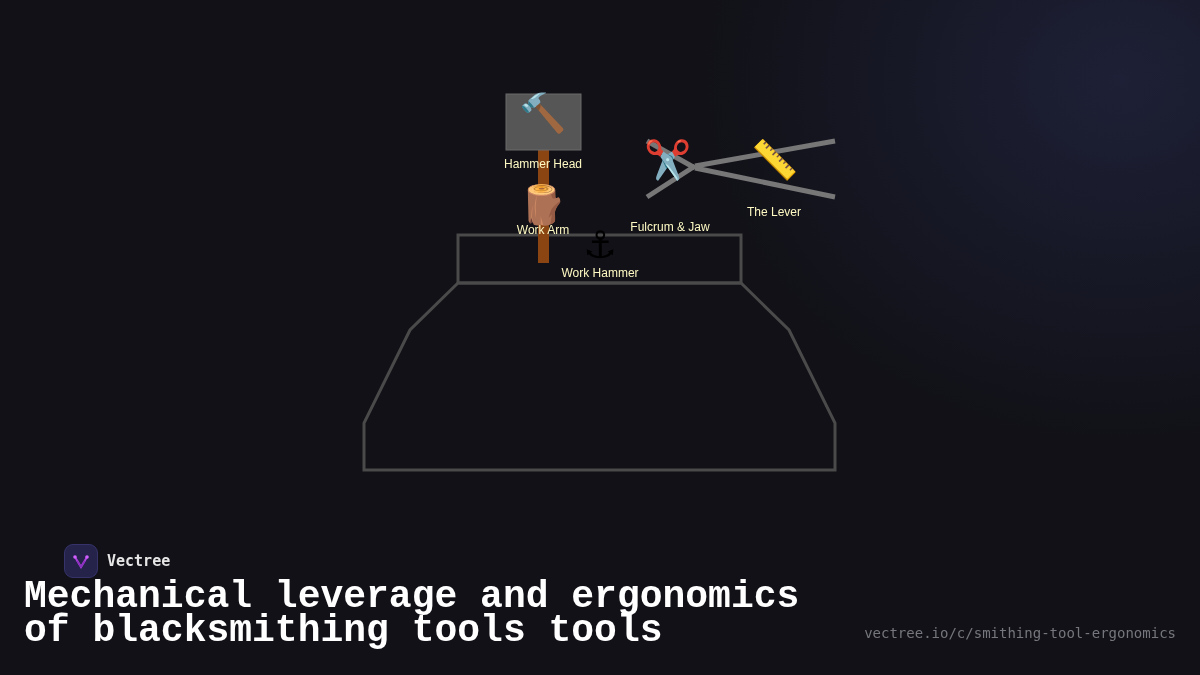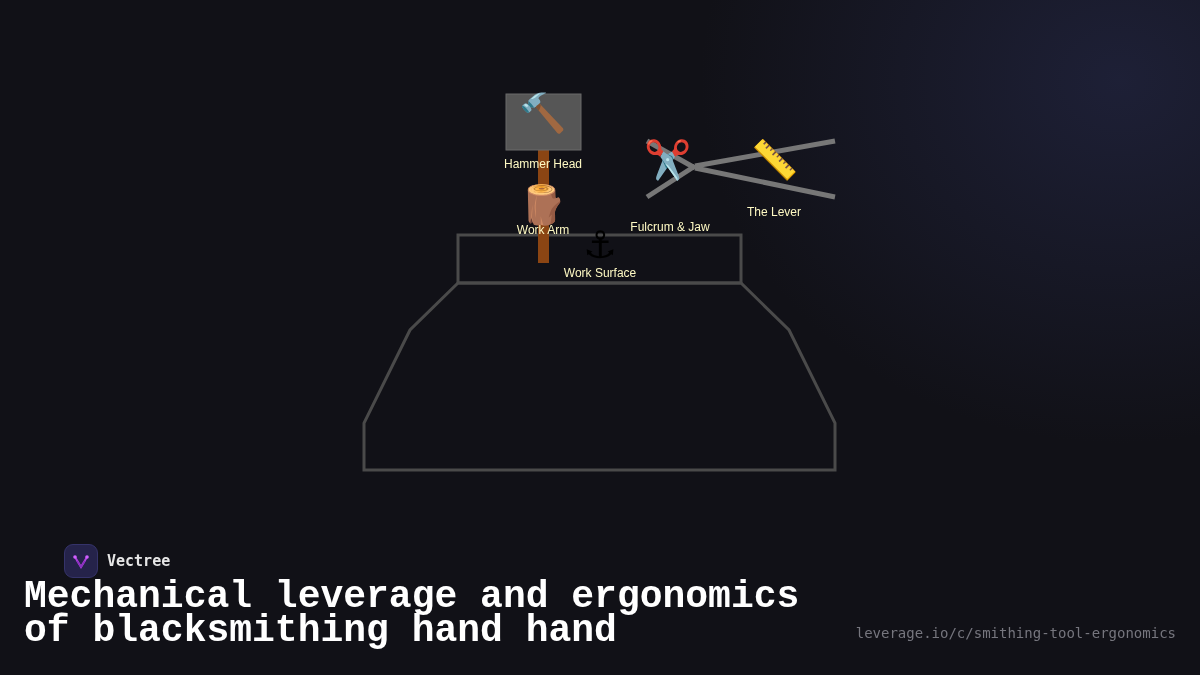--- a/index.html
+++ b/index.html
@@ -57,29 +57,29 @@
 <div class="emoji" style="left:543px; top:113px;">🔨</div>
 <div class="emoji" style="left:543px; top:205px;">🪵</div>
 <div class="emoji" style="left:668px; top:160px;">✂️</div>
 <div class="emoji" style="left:775px; top:160px;">📏</div>
 <div class="emoji" style="left:600px; top:245px;">⚓</div>
 
 <div class="lbl" style="left:543px; top:157px;">Hammer Head</div>
 <div class="lbl" style="left:543px; top:223px;">Work Arm</div>
 <div class="lbl" style="left:670px; top:220px;">Fulcrum &amp; Jaw</div>
 <div class="lbl" style="left:774px; top:205px;">The Lever</div>
-<div class="lbl" style="left:600px; top:266px;">Work Surface</div>
+<div class="lbl" style="left:600px; top:266px;">Work Hammer</div>
 
 <div class="brand">
   <div class="logo">
     <svg width="20" height="20" viewBox="0 0 20 20">
       <path d="M4 6 L10 16 L16 6" stroke="#b040e0" stroke-width="2" fill="none" stroke-linecap="round"></path>
       <path d="M6 10 L10 16 L14 10" stroke="#8a30c0" stroke-width="1.5" fill="none"></path>
       <circle cx="4" cy="6" r="1.8" fill="#d060ff"></circle>
       <circle cx="16" cy="6" r="1.8" fill="#d060ff"></circle>
     </svg>
   </div>
   <span class="brand-name">Vectree</span>
 </div>
 
-<h1 class="title">Mechanical leverage and ergonomics of blacksmithing hand hand</h1>
+<h1 class="title">Mechanical leverage and ergonomics of blacksmithing tools tools</h1>
 
-<div class="url">leverage.io/c/smithing-tool-ergonomics</div>
+<div class="url">vectree.io/c/smithing-tool-ergonomics</div>
 
 </body></html>

